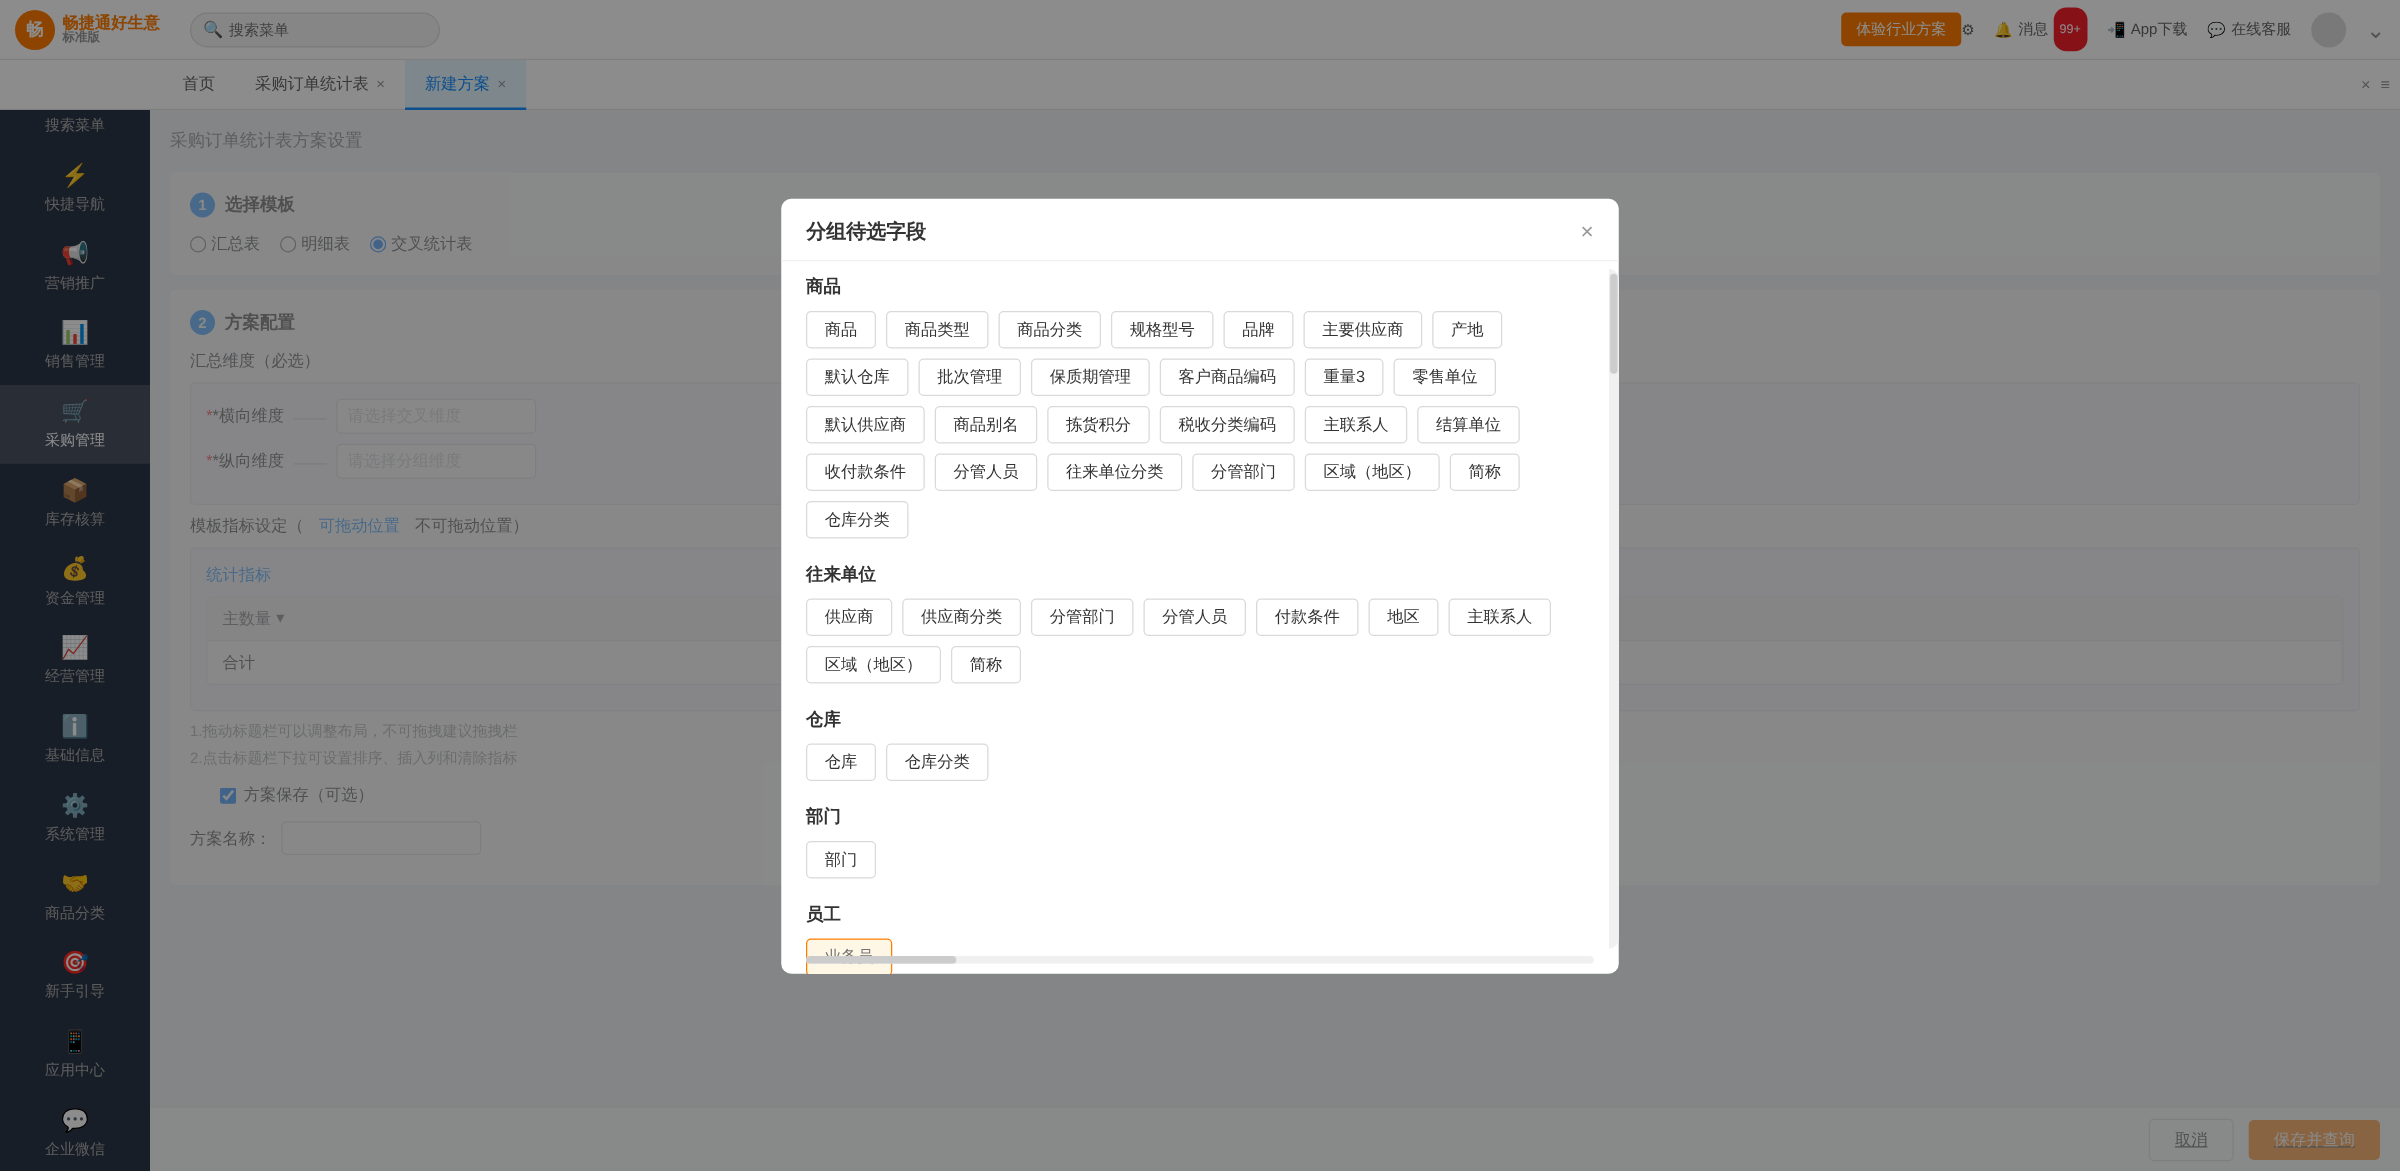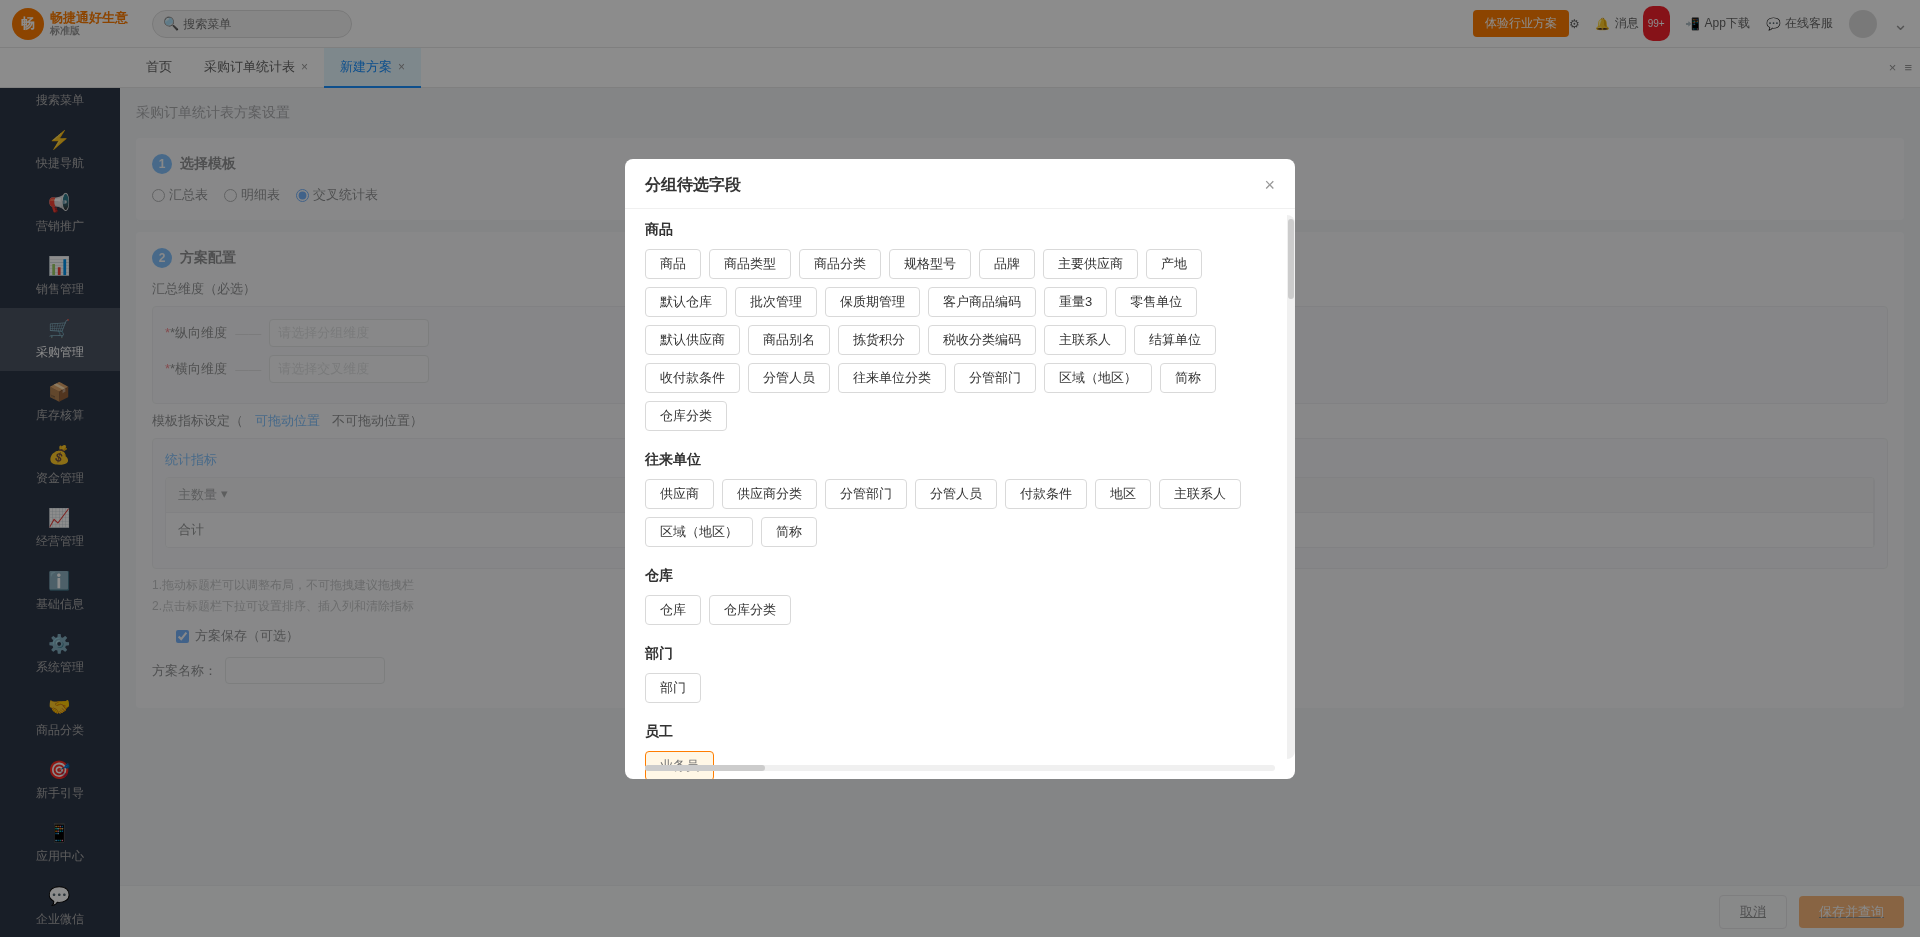--- a/index.html
+++ b/index.html
@@ -224,31 +224,31 @@
   <div class="step-section">
     <div class="step-header">
       <div class="step-num">2</div>
       <span class="step-title">方案配置</span>
     </div>
     <div class="config-row">
       <span>汇总维度（必选）</span>
     </div>
     <div class="inner-section">
       <div class="inner-row">
+        <span><span class="config-required">*</span><span>*横向维度</span></span>
+        <span style="color:#ccc;">——</span>
+        <div class="select-input">
+          <span style="color:#ccc;">请选择交叉维度</span>
+        </div>
+      </div>
+      <div class="inner-row">
         <span><span class="config-required">*</span><span>*纵向维度</span></span>
         <span style="color:#ccc;">——</span>
         <div class="select-input">
           <span style="color:#ccc;">请选择分组维度</span>
-        </div>
-      </div>
-      <div class="inner-row">
-        <span><span class="config-required">*</span><span>*横向维度</span></span>
-        <span style="color:#ccc;">——</span>
-        <div class="select-input">
-          <span style="color:#ccc;">请选择交叉维度</span>
         </div>
       </div>
     </div>
     <div class="config-row">
       <span>模板指标设定（</span>
       <span class="indicator-label">可拖动位置</span>
       <span>不可拖动位置）</span>
     </div>
     <div class="inner-section">
       <div class="indicator-label" style="margin-bottom:8px;">统计指标</div>

